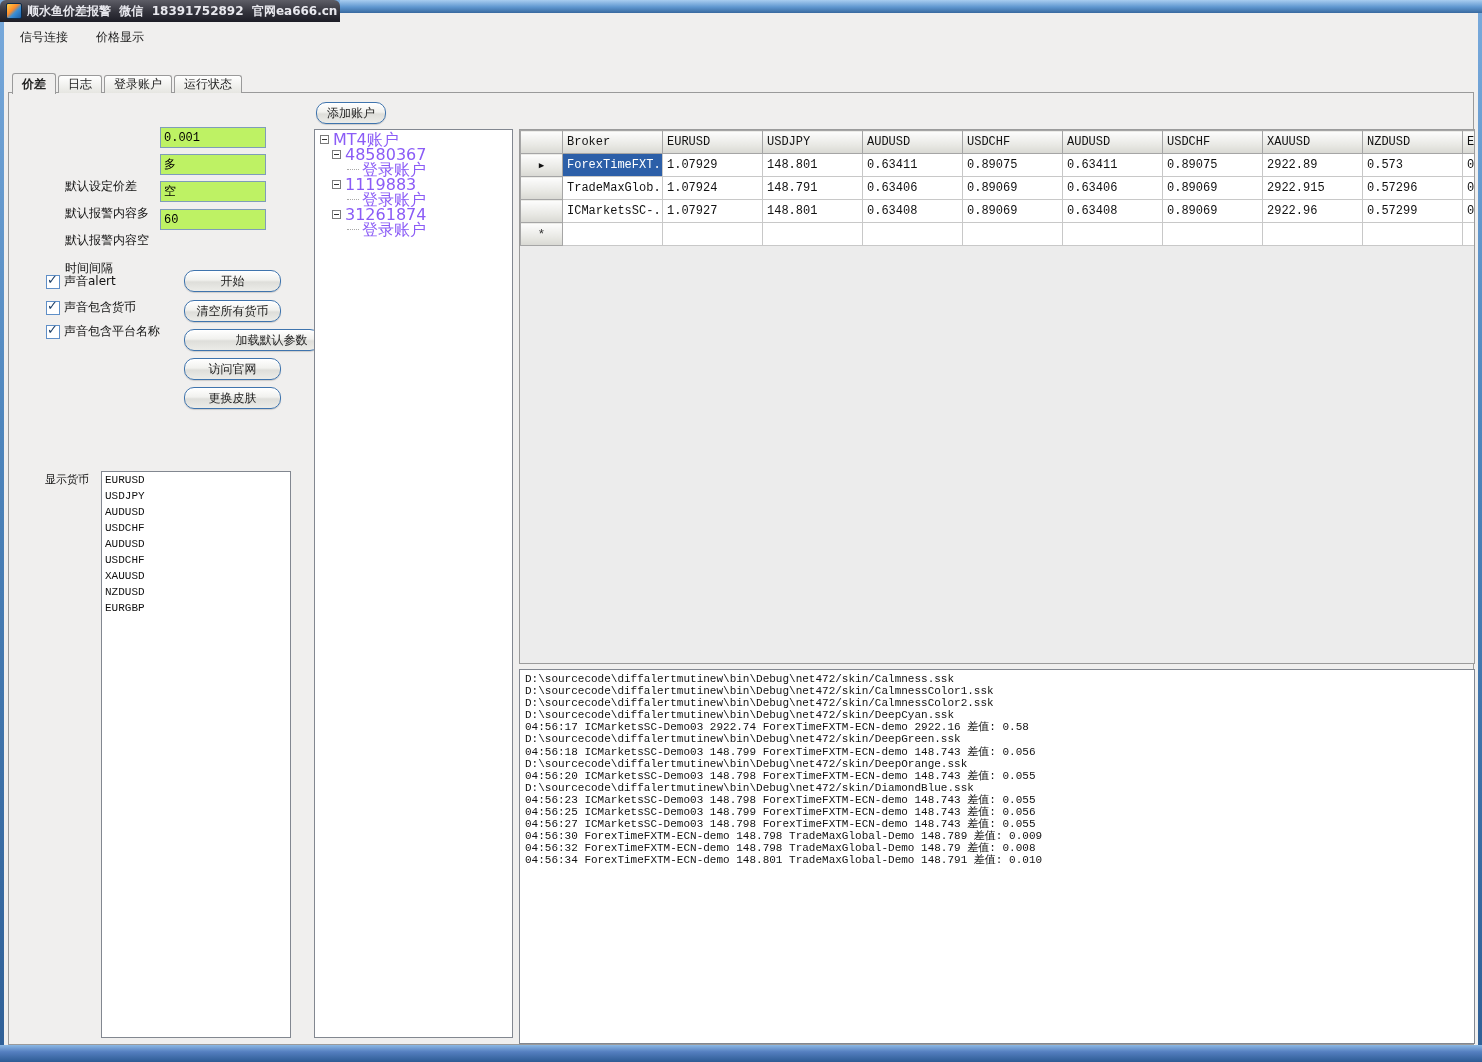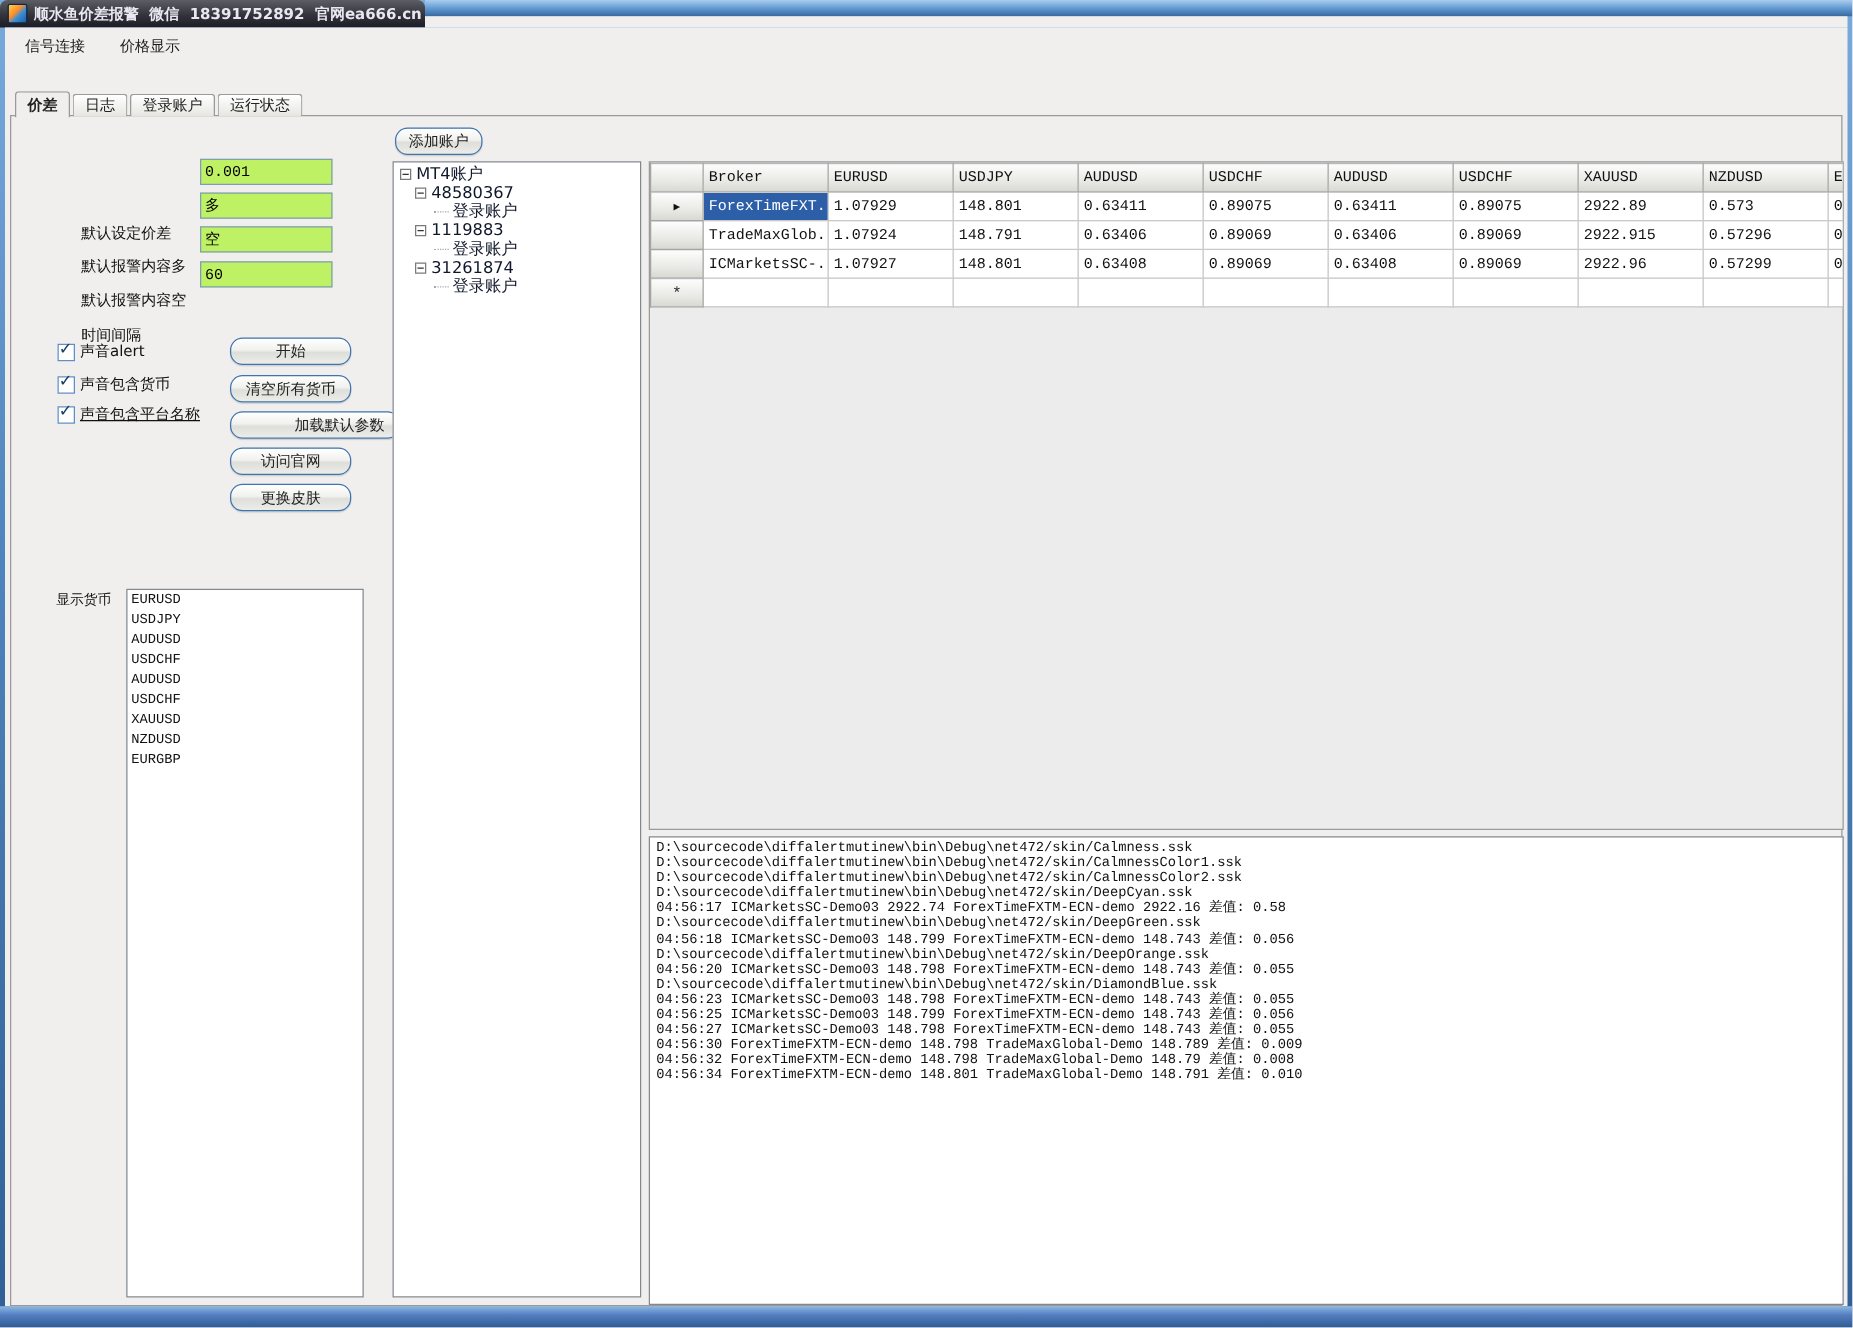--- a/index.html
+++ b/index.html
@@ -47,21 +47,21 @@
   .listbox{position:absolute;left:92px;top:378px;width:190px;height:567px;box-sizing:border-box;
     border:1px solid #828790;background:#fff;overflow:hidden;
     font-family:"Liberation Mono","DejaVu Sans Mono",monospace;font-size:11px;}
   .listbox .li{height:16px;line-height:16px;padding-left:3px;color:#111;}
   
   .add-btn{position:absolute;left:307px;top:9px;width:68px;height:20px;border:1px solid #3f74ad;border-radius:10px;
     background:linear-gradient(180deg,#ffffff 0%,#f1f1ee 45%,#dededa 55%,#ecece8 100%);
     font-size:12px;color:#222;display:flex;align-items:center;justify-content:center;
     box-shadow:inset 0 1px 0 #fff, 0 1px 1px rgba(0,0,0,.15);}
   .tree{position:absolute;left:305px;top:36px;width:199px;height:909px;box-sizing:border-box;
-    border:1px solid #828790;background:#fff;font-size:13px;color:#0f172a;padding-top:2px;overflow:hidden;}
+    border:1px solid #828790;background:#fff;font-size:16px;color:#8b5cf6;padding-top:2px;overflow:hidden;}
   .tree-row{height:15px;line-height:15px;display:flex;align-items:center;white-space:nowrap;}
   .tree-row.lvl0{padding-left:5px;}
   .tree-row.lvl1{padding-left:17px;}
   .tree-row.lvl2{padding-left:32px;}
   .exp{display:inline-block;width:9px;height:9px;box-sizing:border-box;border:1px solid #7a7a7a;background:#fff;
     position:relative;margin-right:4px;flex:none;}
   .exp::before{content:"";position:absolute;left:1px;right:1px;top:3px;border-top:1px solid #333;}
   .dash{display:inline-block;width:12px;height:1px;border-top:1px dotted #a8a8a8;margin-right:3px;flex:none;}
   
   .grid-box{position:absolute;left:510px;top:36px;width:956px;height:535px;box-sizing:border-box;
@@ -127,21 +127,21 @@
       <input class="f-input" style="top: 116px;" value="60">
 
       <div class="cb-row" style="top:180px;">
         <span class="cb checked"></span>
         <span>声音alert</span>
       </div>
       <div class="cb-row" style="top:206px;">
         <span class="cb checked"></span>
         <span>声音包含货币</span>
       </div>
-      <div class="cb-row" style="top:230px;text-decoration:underline;">
+      <div class="cb-row" style="top:230px;">
         <span class="cb checked"></span>
         <span>声音包含平台名称</span>
       </div>
 
       <div class="btn" style="top:177px;">开始</div>
       <div class="btn" style="top:207px;">清空所有货币</div>
       <div class="btn" style="top:236px;padding-left:39px;">加载默认参数</div>
       <div class="btn" style="top:265px;">访问官网</div>
       <div class="btn" style="top:294px;">更换皮肤</div>
 

